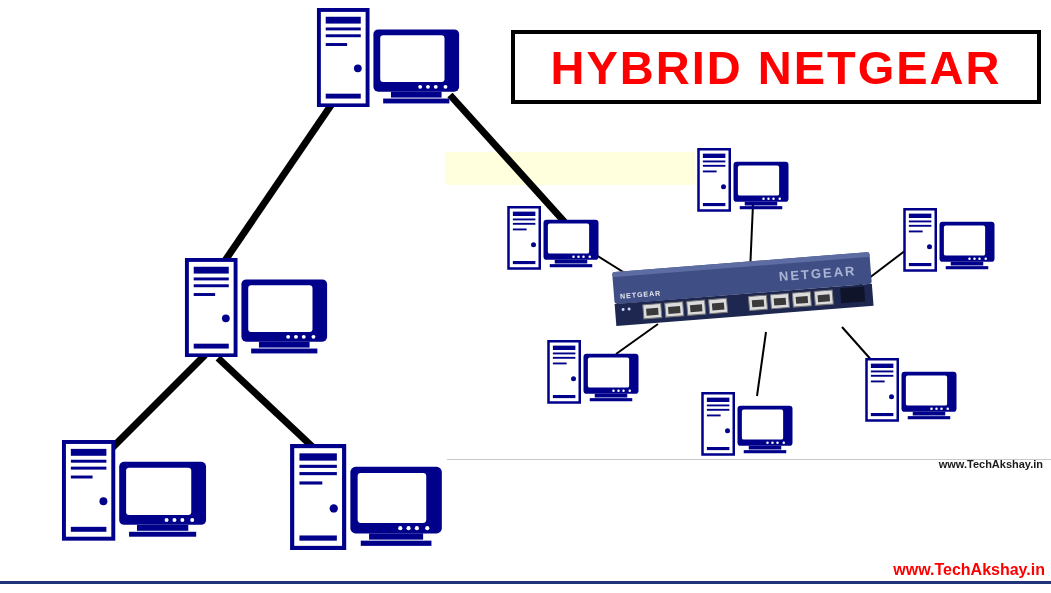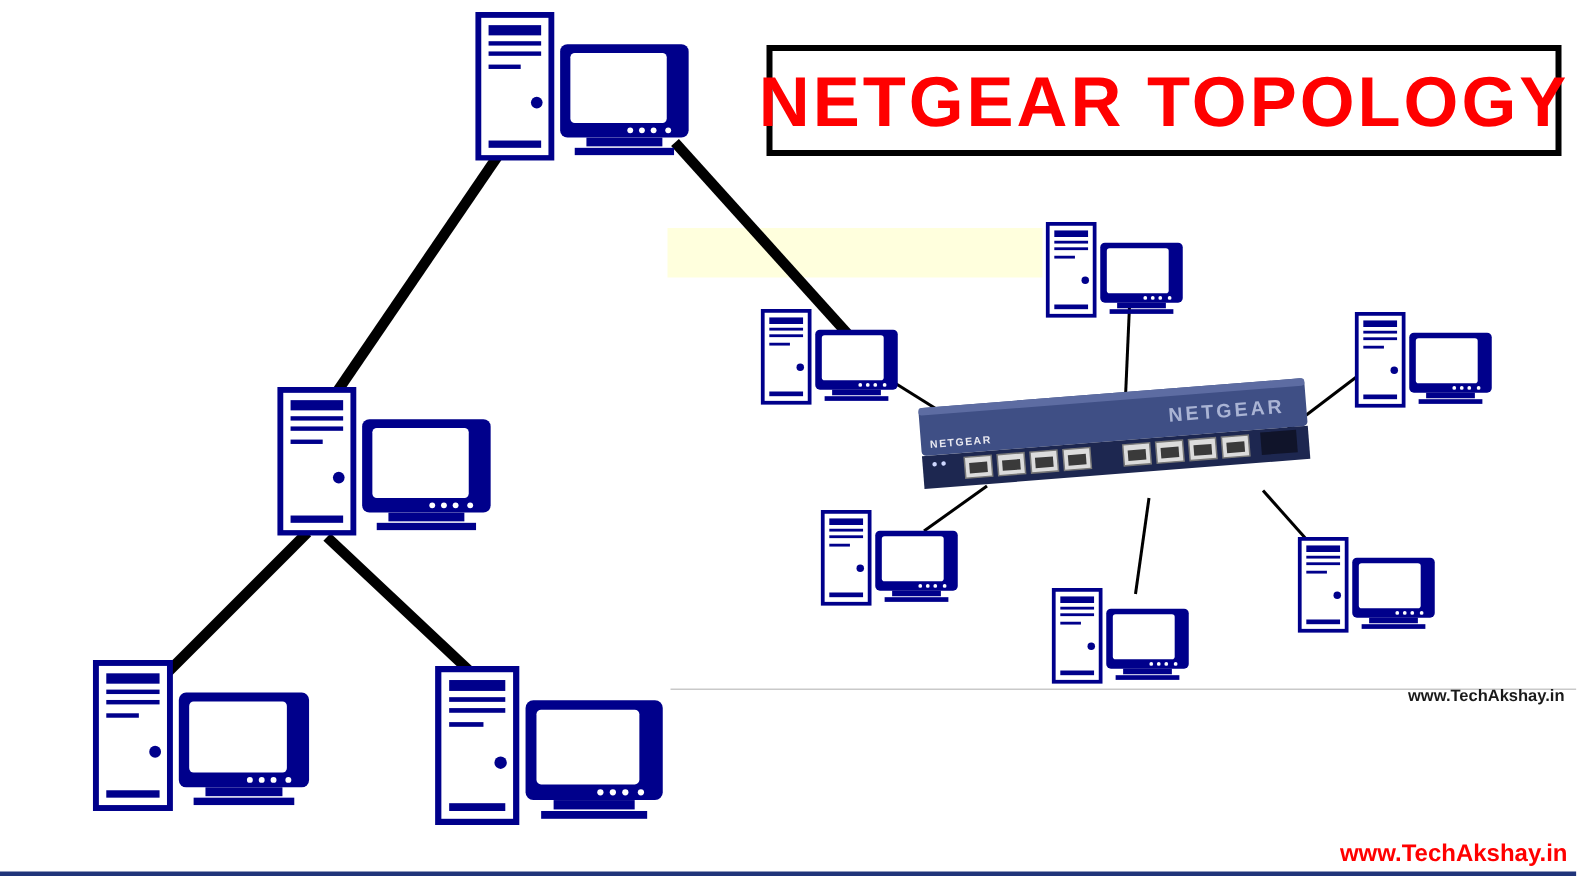--- a/index.html
+++ b/index.html
@@ -161,20 +161,20 @@
         <rect x="183" y="45" width="12" height="7" fill="#3a3a3a"></rect>
         <rect x="205" y="45" width="12" height="7" fill="#3a3a3a"></rect>
         <rect x="228" y="40" width="24" height="15" fill="#10142a"></rect>
         <circle cx="10" cy="44" r="1.5" fill="#cfd8ff"></circle>
         <circle cx="16" cy="44" r="1.5" fill="#cfd8ff"></circle>
       </g>
     </svg>
   </div>
 
   <div class="title-box">
-    <span>NETGEAR TOPOLOGY</span>
+    <span>HYBRID NETGEAR</span>
   </div>
 
   <div class="wm-mid">www.TechAkshay.in</div>
   <div class="wm-bottom">www.TechAkshay.in</div>
   <div class="bottom-rule"></div>
 
 </div>
 
 </body></html>

